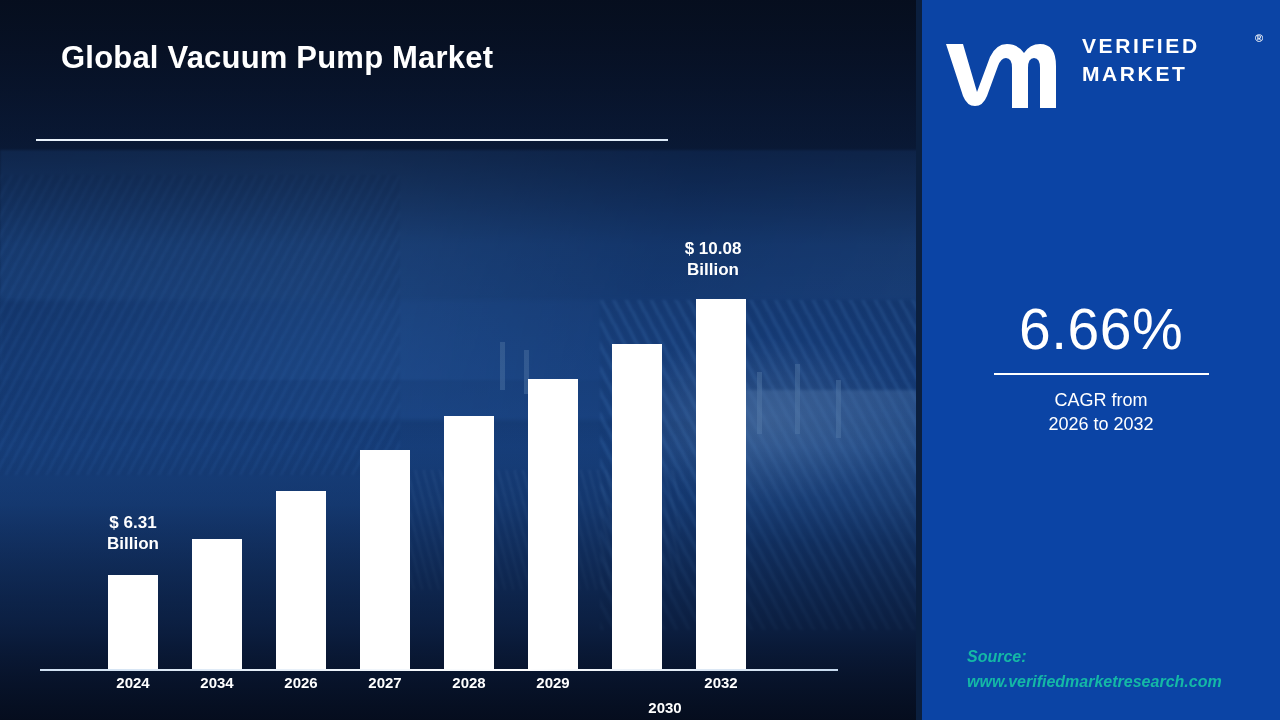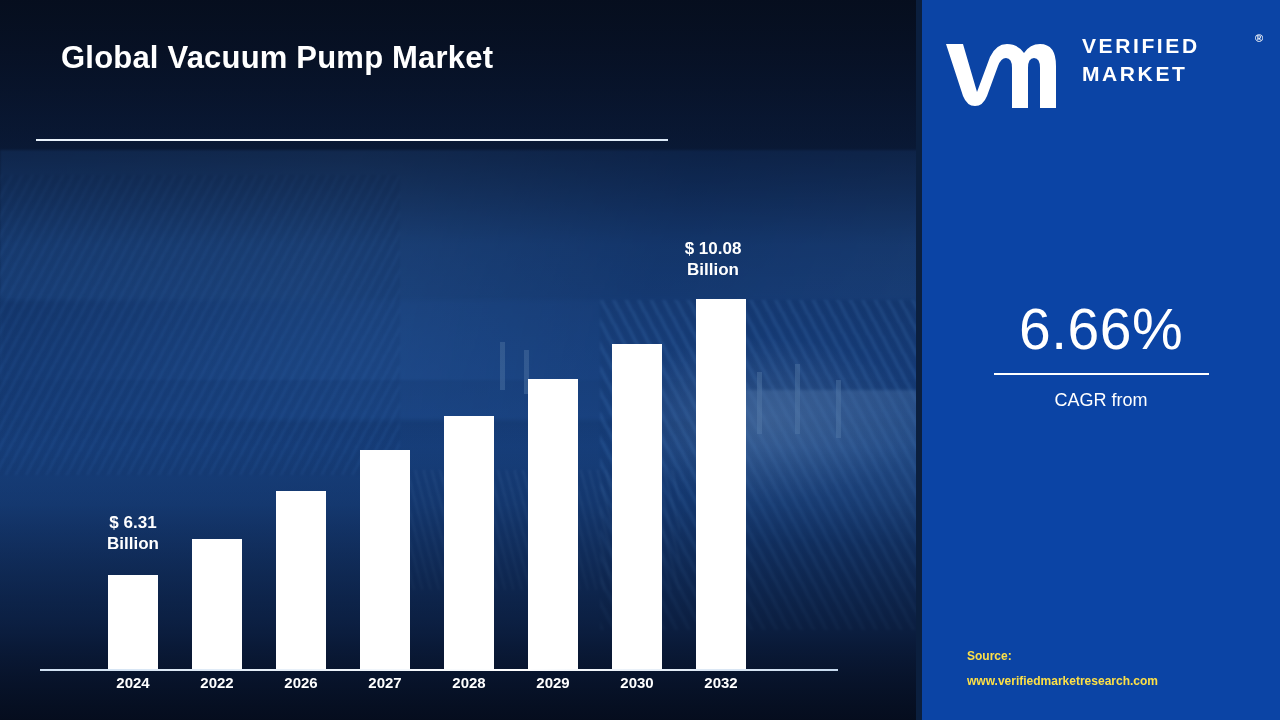--- a/index.html
+++ b/index.html
@@ -62,22 +62,22 @@
   .logo-text{position:absolute;left:140px;top:6px;color:#ffffff;font-weight:700;
     font-size:21px;letter-spacing:2.6px;line-height:28px;}
   .logo-reg{position:absolute;left:313px;top:6px;color:#ffffff;font-size:11px;font-weight:700;}
 
   .cagr-value{position:absolute;left:0;top:296px;width:358px;text-align:center;color:#ffffff;
     font-size:57px;font-weight:400;letter-spacing:.5px;}
   .cagr-rule{position:absolute;left:72px;top:373px;width:215px;height:2px;background:#ffffff;}
   .cagr-caption{position:absolute;left:0;top:388px;width:358px;text-align:center;color:#ffffff;
     font-size:18px;font-weight:400;line-height:24px;}
 
-  .source{position:absolute;left:45px;top:644px;color:#fde047;font-size:12px;font-weight:700;
-    line-height:25px;}
+  .source{position:absolute;left:45px;top:644px;color:#14b8a6;font-size:16px;font-weight:700;
+    line-height:25px;font-style:italic;}
 </style>
 </head>
 <body>
 
 <div class="canvas">
 
   <div class="left-panel">
 
     <div class="bg-photo">
       <div class="water"></div>
@@ -115,26 +115,26 @@
       <div class="bar" style="left:276px;height:178px;"></div>
       <div class="bar" style="left:360px;height:219px;"></div>
       <div class="bar" style="left:444px;height:253px;"></div>
       <div class="bar" style="left:528px;height:290px;"></div>
       <div class="bar" style="left:612px;height:325px;"></div>
       <div class="bar" style="left:696px;height:370px;"></div>
 
       <div class="axis-line"></div>
 
       <div class="tick" style="left:91px;">2024</div>
-      <div class="tick" style="left:175px;">2022</div>
+      <div class="tick" style="left:175px;">2034</div>
       <div class="tick" style="left:259px;">2026</div>
       <div class="tick" style="left:343px;">2027</div>
       <div class="tick" style="left:427px;">2028</div>
       <div class="tick" style="left:511px;">2029</div>
-      <div class="tick" style="left:595px;">2030</div>
+      <div class="tick" style="left:623px;margin-top:25px;">2030</div>
       <div class="tick" style="left:679px;">2032</div>
     </div>
   </div>
 
   <div class="right-edge"></div>
   <div class="right-panel">
 
     <div class="logo">
       <div class="logo-mark">
         <svg width="130" height="84" viewBox="0 0 130 84" aria-hidden="true">
@@ -145,20 +145,21 @@
         <div>VERIFIED</div>
         <div>MARKET</div>
       </div>
       <div class="logo-reg">®</div>
     </div>
 
     <div class="cagr-value">6.66%</div>
     <div class="cagr-rule"></div>
     <div class="cagr-caption">
       <div>CAGR from</div>
+      <div>2026 to 2032</div>
     </div>
 
     <div class="source">
       <div>Source:</div>
       <div>www.verifiedmarketresearch.com</div>
     </div>
   </div>
 </div>
 
 </body></html>

